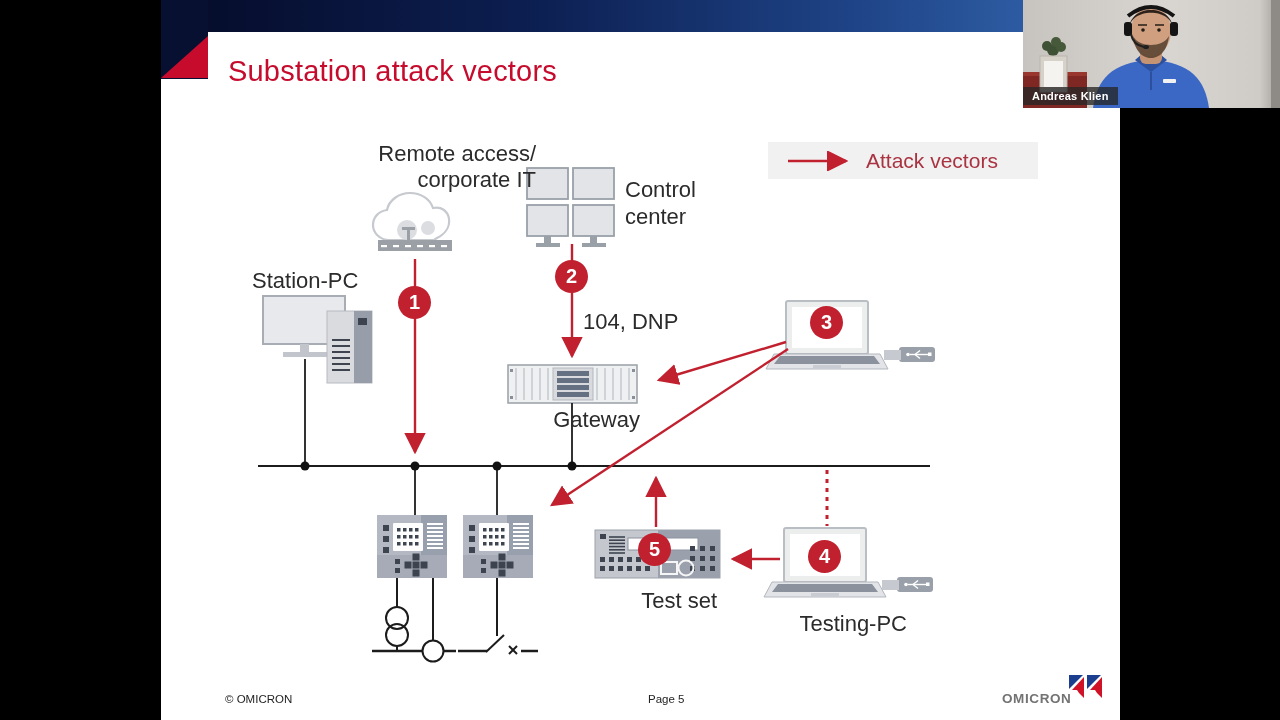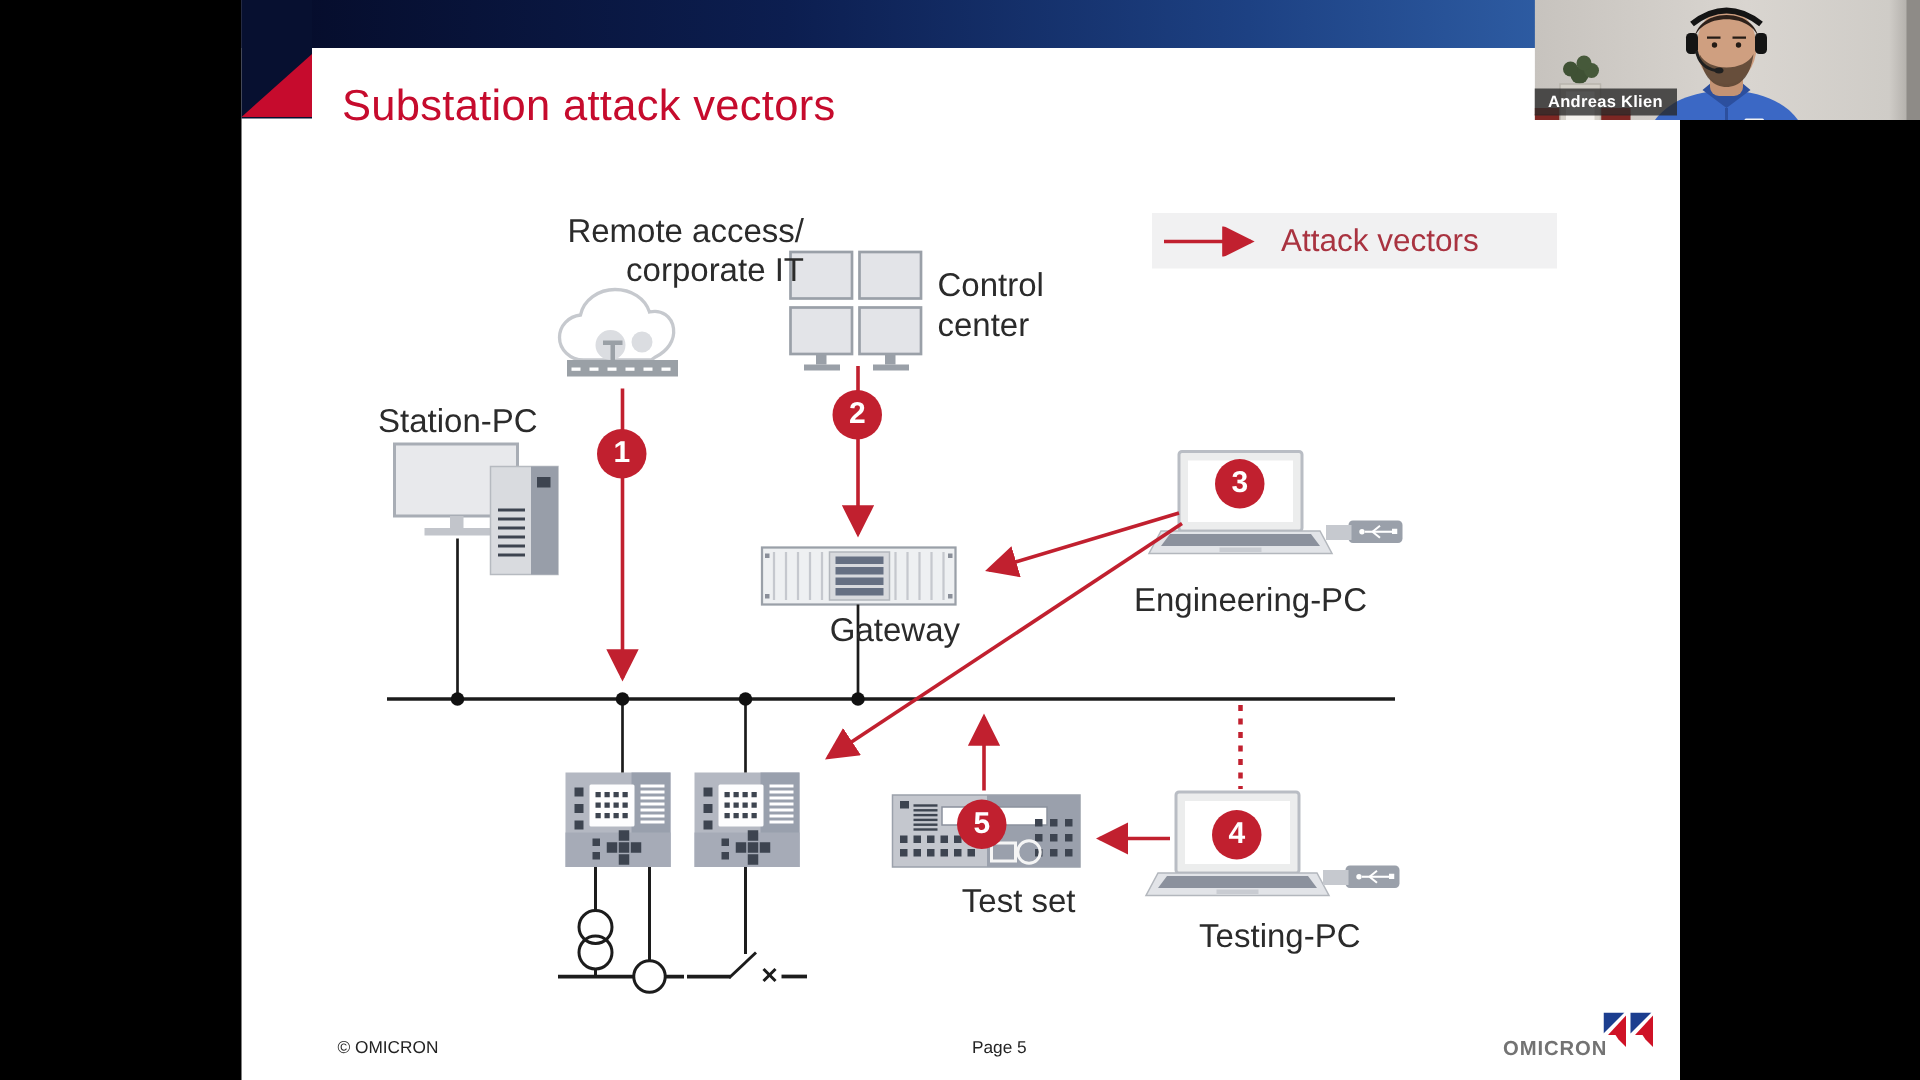--- a/index.html
+++ b/index.html
@@ -7,30 +7,30 @@
          font-family:"Liberation Sans",sans-serif;}
   .slide{position:absolute;left:161px;top:0;width:959px;height:720px;background:#ffffff;}
   .topbar{position:absolute;left:161px;top:0;width:959px;height:32px;
           background:linear-gradient(90deg,#050b28 0%,#0c1e50 38%,#1d4183 70%,#3568b1 100%);}
   .corner{position:absolute;left:161px;top:0;width:47px;height:79px;background:#071030;}
   .page-title{position:absolute;left:228px;top:55px;font-size:29px;font-weight:normal;
           color:var(--title_red,#c60b2d);letter-spacing:.2px;}
   .lbl{position:absolute;color:var(--text_dark,#2b2b2b);font-size:22px;line-height:27px;white-space:nowrap;}
   .center{text-align:right;}
   .legend{position:absolute;left:768px;top:142px;width:270px;height:37px;background:#f1f1f2;
-          display:flex;align-items:center;gap:10px;padding-left:4px;box-sizing:border-box;}
+          display:flex;align-items:center;gap:10px;padding-left:16px;box-sizing:border-box;}
   .legend span{color:var(--legend_text,#a93340);font-size:21px;}
   .marker{position:absolute;width:33px;height:33px;border-radius:50%;background:var(--accent_red,#c1202f);
           color:#fff;font-size:20px;font-weight:bold;display:flex;align-items:center;justify-content:center;}
   .diagram-svg{position:absolute;left:0;top:0;}
   .footer-copy{position:absolute;left:225px;top:693px;font-size:11.5px;color:#232323;}
   .footer-page{position:absolute;left:604px;top:693px;font-size:11.5px;color:#232323;padding-left:44px;}
   .brand{position:absolute;left:1002px;top:691px;font-size:13.5px;font-weight:bold;color:#737373;letter-spacing:.6px;}
   .brandlogo{position:absolute;left:1069px;top:675px;}
-  .webcam{position:absolute;left:1023px;top:0;width:257px;height:80px;overflow:hidden;}
+  .webcam{position:absolute;left:1023px;top:0;width:257px;height:108px;overflow:hidden;}
   .nametag{position:absolute;left:0;bottom:3px;background:rgba(38,38,38,.78);color:#fff;
            font-size:11px;font-weight:bold;padding:3px 9px;letter-spacing:.2px;}
 </style>
 </head>
 <body>
 
 <div class="stage">
 
   <div class="slide"></div>
   <div class="topbar"></div>
@@ -322,23 +322,23 @@
   <div class="lbl center" style="left:296px;top:141px;width:240px;line-height:26px;">
     <div>Remote access/</div>
     <div>corporate IT</div>
   </div>
   <div class="lbl" style="left:625px;top:176px;">
     <div>Control</div>
     <div>center</div>
   </div>
   <div class="lbl" style="left:252px;top:267px;">Station-PC</div>
   <div class="lbl" style="left:583px;top:308px;">
+    <div>104, DNP</div>
   </div>
   <div class="lbl center" style="left:505px;top:406px;width:135px;">Gateway</div>
-  <div class="lbl" style="left:756px;top:386px;">Engineering-PC</div>
   <div class="lbl center" style="left:597px;top:587px;width:120px;">Test set</div>
   <div class="lbl center" style="left:772px;top:610px;width:135px;">Testing-PC</div>
 
   <div class="legend">
     <svg width="72" height="20" viewBox="0 0 72 20">
       <defs>
         <marker id="ah2" markerWidth="9" markerHeight="9" refX="8" refY="4.5" orient="auto">
           <path d="M0,0 L9,4.5 L0,9 Z" fill="#c1202f"></path>
         </marker>
       </defs>

